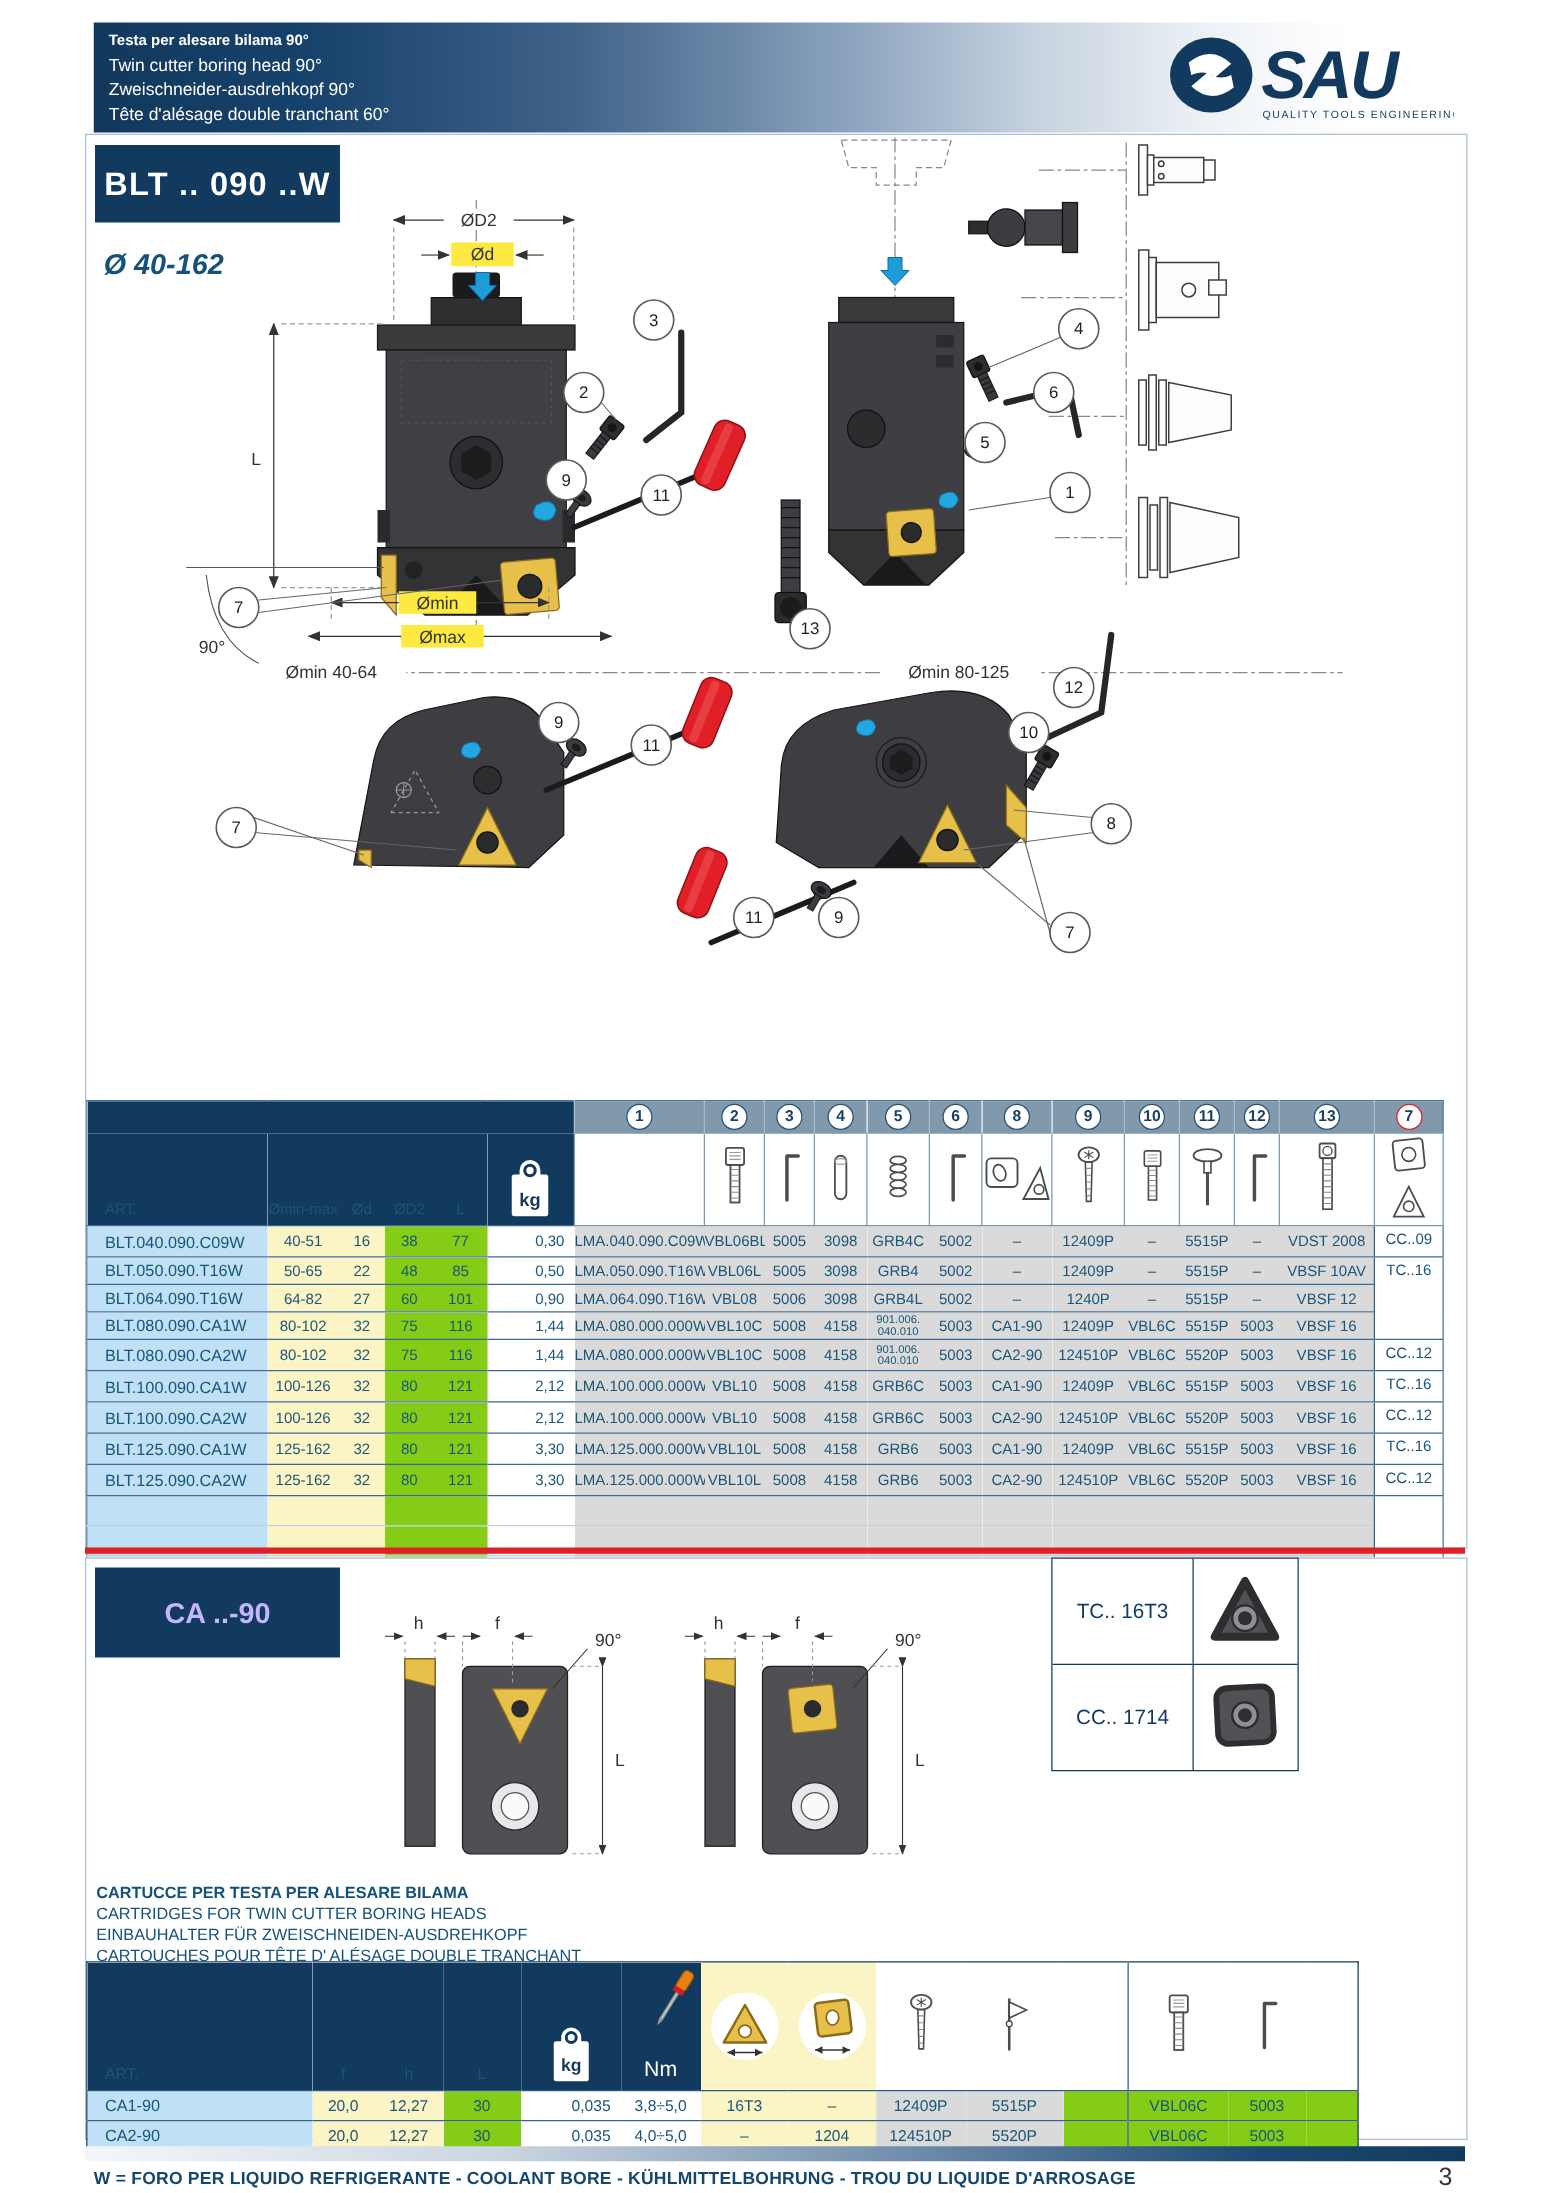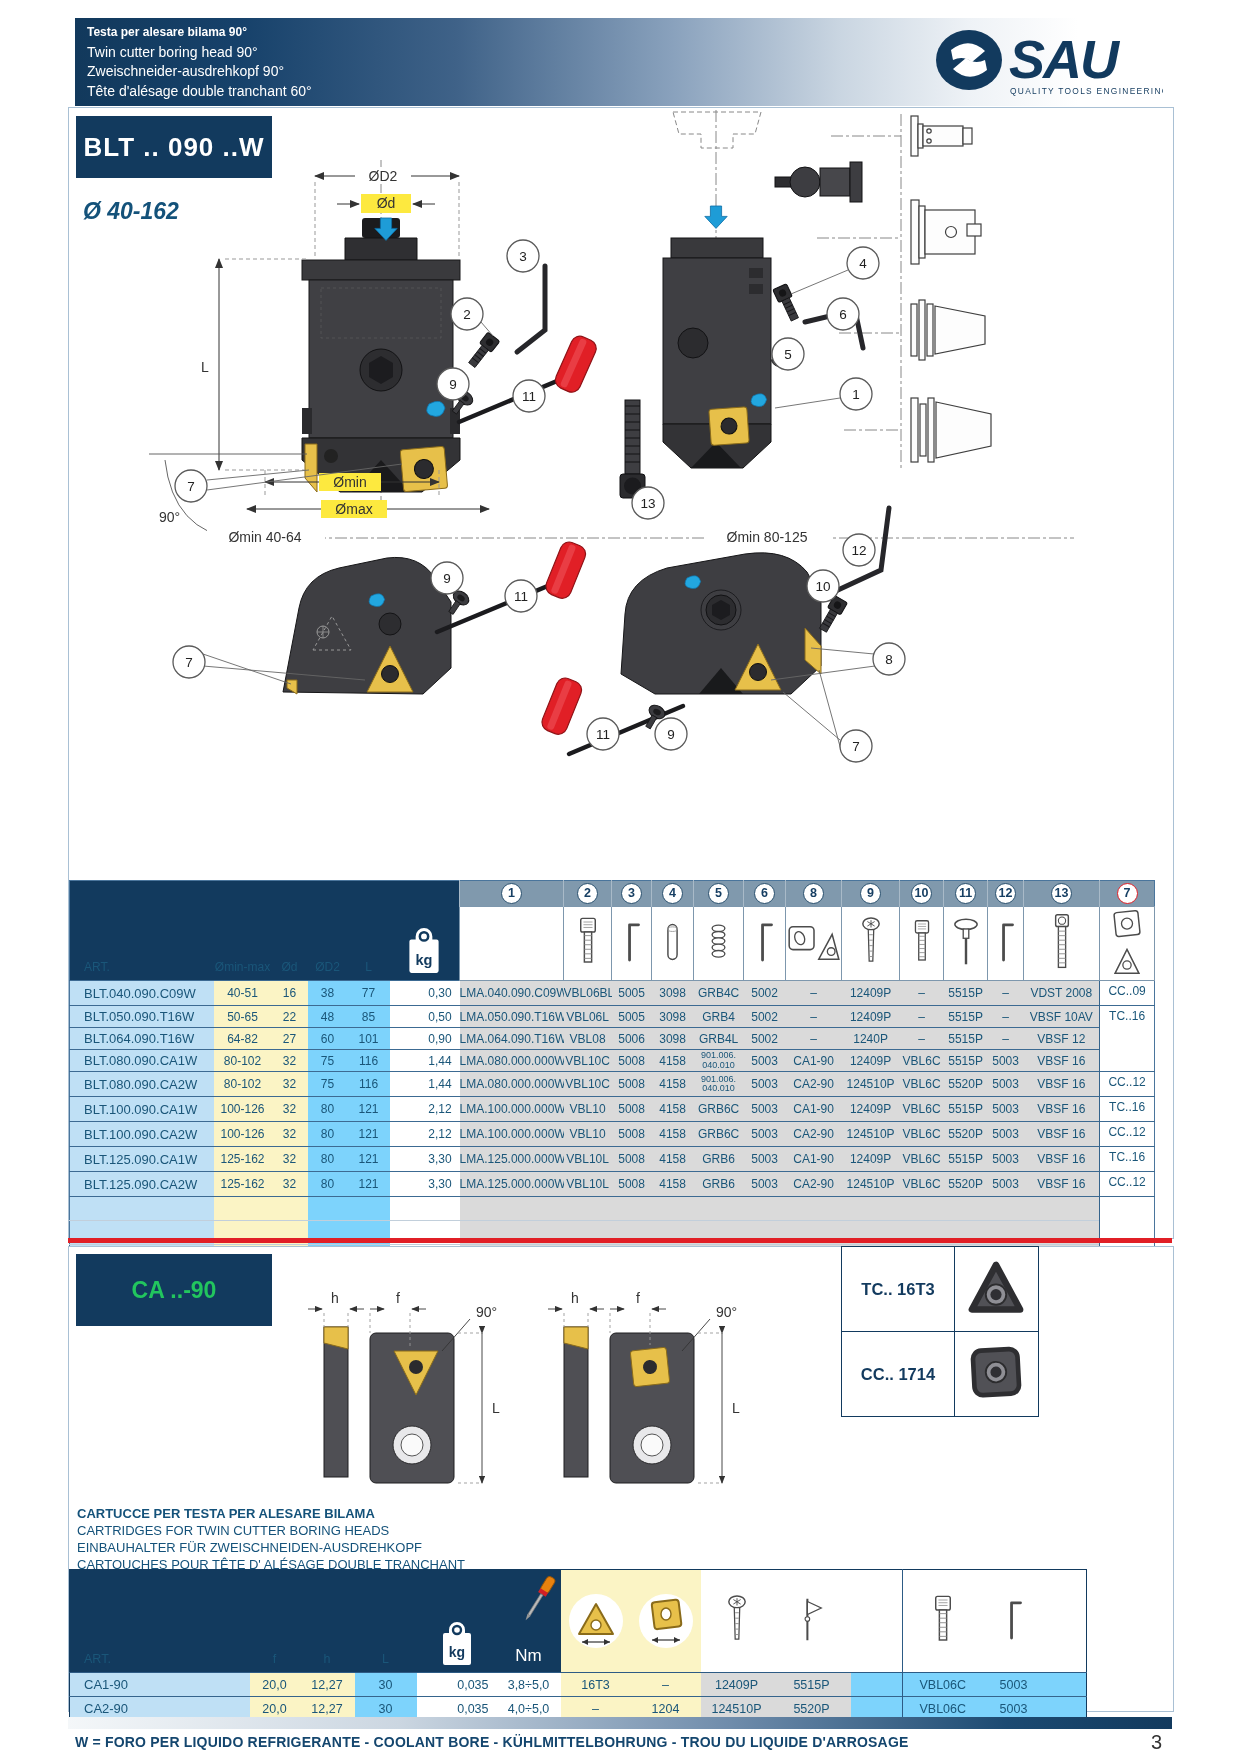--- a/index.html
+++ b/index.html
@@ -34,43 +34,43 @@
         color:#173f63;font-weight:bold;font-size:12.5px;line-height:19px;text-align:center}
   .circ.red{border-color:#e11f26}
   .hi{background:#fff;border:1px solid #7d97ad;vertical-align:middle}
   .hart{color:#fff;font-size:15px;text-align:left !important;vertical-align:bottom;padding:0 0 6px 14px !important}
   .hdim{color:#fff;font-size:12.5px;vertical-align:bottom;padding-bottom:6px !important}
   .hkg{vertical-align:bottom;padding-bottom:2px !important}
   .mmlabel{position:absolute;left:155px;top:792px;width:130px;text-align:center;color:#fff;font-size:13px}
   .mtable tbody td{border-top:1px solid #3c6a92;height:21px}
   .c.art{background:#bfe0f5;text-align:left;padding-left:14px;font-size:13px}
   .c.yel{background:#fbf4c5}
-  .c.wht{background:#7dd3fc}
+  .c.wht{background:#84cc16}
   .c.kgv{background:#fff;text-align:right;padding-right:8px}
   .c.part{background:#dadada}
   .c.part.two{font-size:9px;line-height:9.5px;white-space:pre-line}
   .c.ins{background:#fff;border-left:1.4px solid #35648c;vertical-align:top;padding-top:3px}
   tr.emptyrow td{border-top:1px solid #c2cfdb;height:23px}
   tr.emptyrow.sep td{border-top:1px solid #3c6a92}
 
   
   .redline{position:absolute;left:68px;top:1238px;width:1104px;height:5px;background:#e11f26}
 
   
   .cabox{position:absolute;left:68px;top:1246px;width:1104px;height:464px;border:1px solid #a9c0d4;background:#fff}
-  .catitle{position:absolute;left:7px;top:7px;width:196px;height:72px;background:#123a5e;color:#22c55e;
+  .catitle{position:absolute;left:7px;top:7px;width:196px;height:72px;background:#123a5e;color:#c4b5fd;
     font-size:23px;font-weight:bold;display:flex;align-items:center;justify-content:center}
   .cadrawing{position:absolute;left:205px;top:40px;width:560px;height:235px}
   .cadesc{position:absolute;left:8px;top:258px;font-size:13px;line-height:17px;color:#14527a}
   .cadesc .d0{font-weight:bold}
   .insertboxes{position:absolute;left:772px;top:-1px;width:196px;border:1.5px solid #123a5e;background:#fff}
   .insrow{display:flex;height:84px}
   .insrow+.insrow{border-top:1.5px solid #123a5e}
   .inslabel{width:112px;border-right:1.5px solid #123a5e;display:flex;align-items:center;justify-content:center;
-    font-weight:bold;font-size:16.5px;color:#123a5e}
+    font-weight:normal;font-size:16.5px;color:#123a5e}
   .insimg{width:82px;display:flex;align-items:center;justify-content:center}
   .catablewrap{position:absolute;left:0;top:322px}
   .catable{width:1017px;border:1.6px solid #123a5e}
   .catable td{padding:0;font-size:12.5px;color:#1a5679;text-align:center;overflow:hidden}
   .catable .hd{height:96px;border-bottom:1.4px solid #2d5b85;vertical-align:bottom}
   .catable .hd.hnavy{background:#123a5e}
   .catable .hd.ylw{background:#fbf4c5;vertical-align:middle}
   .catable .hd.ico{background:#fff;vertical-align:middle}
   .catable tbody td{border-top:1px solid #35648c;height:23px}
   .vline{border-left:1.4px solid #2d5b85}

